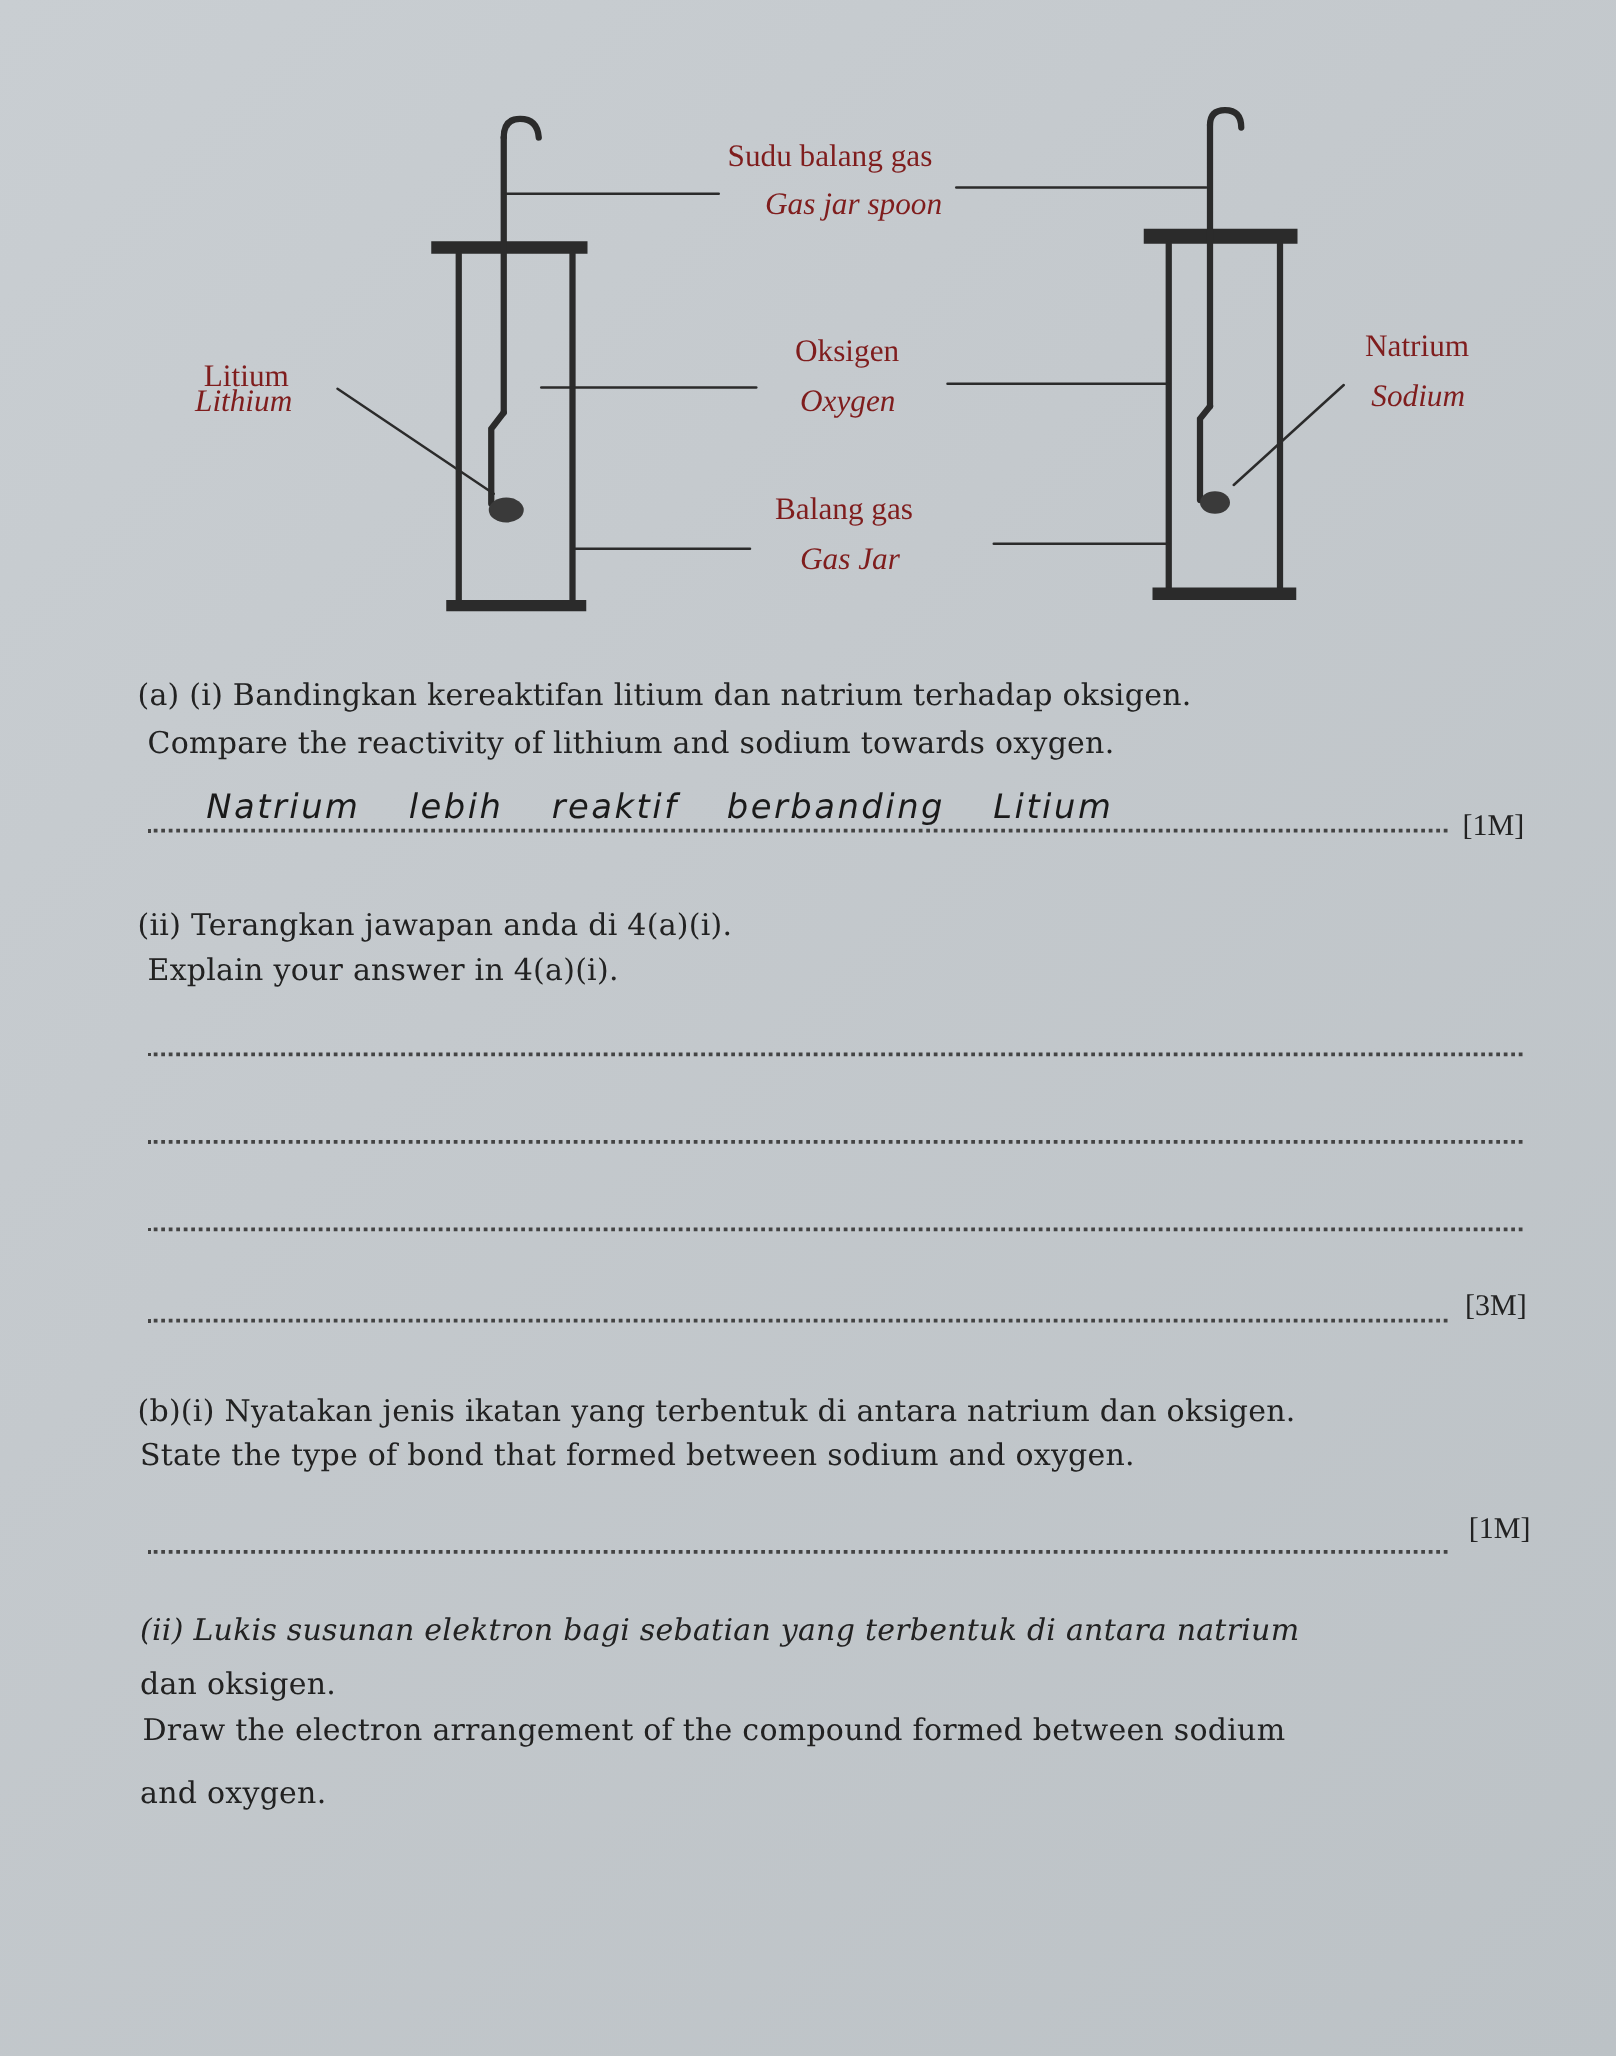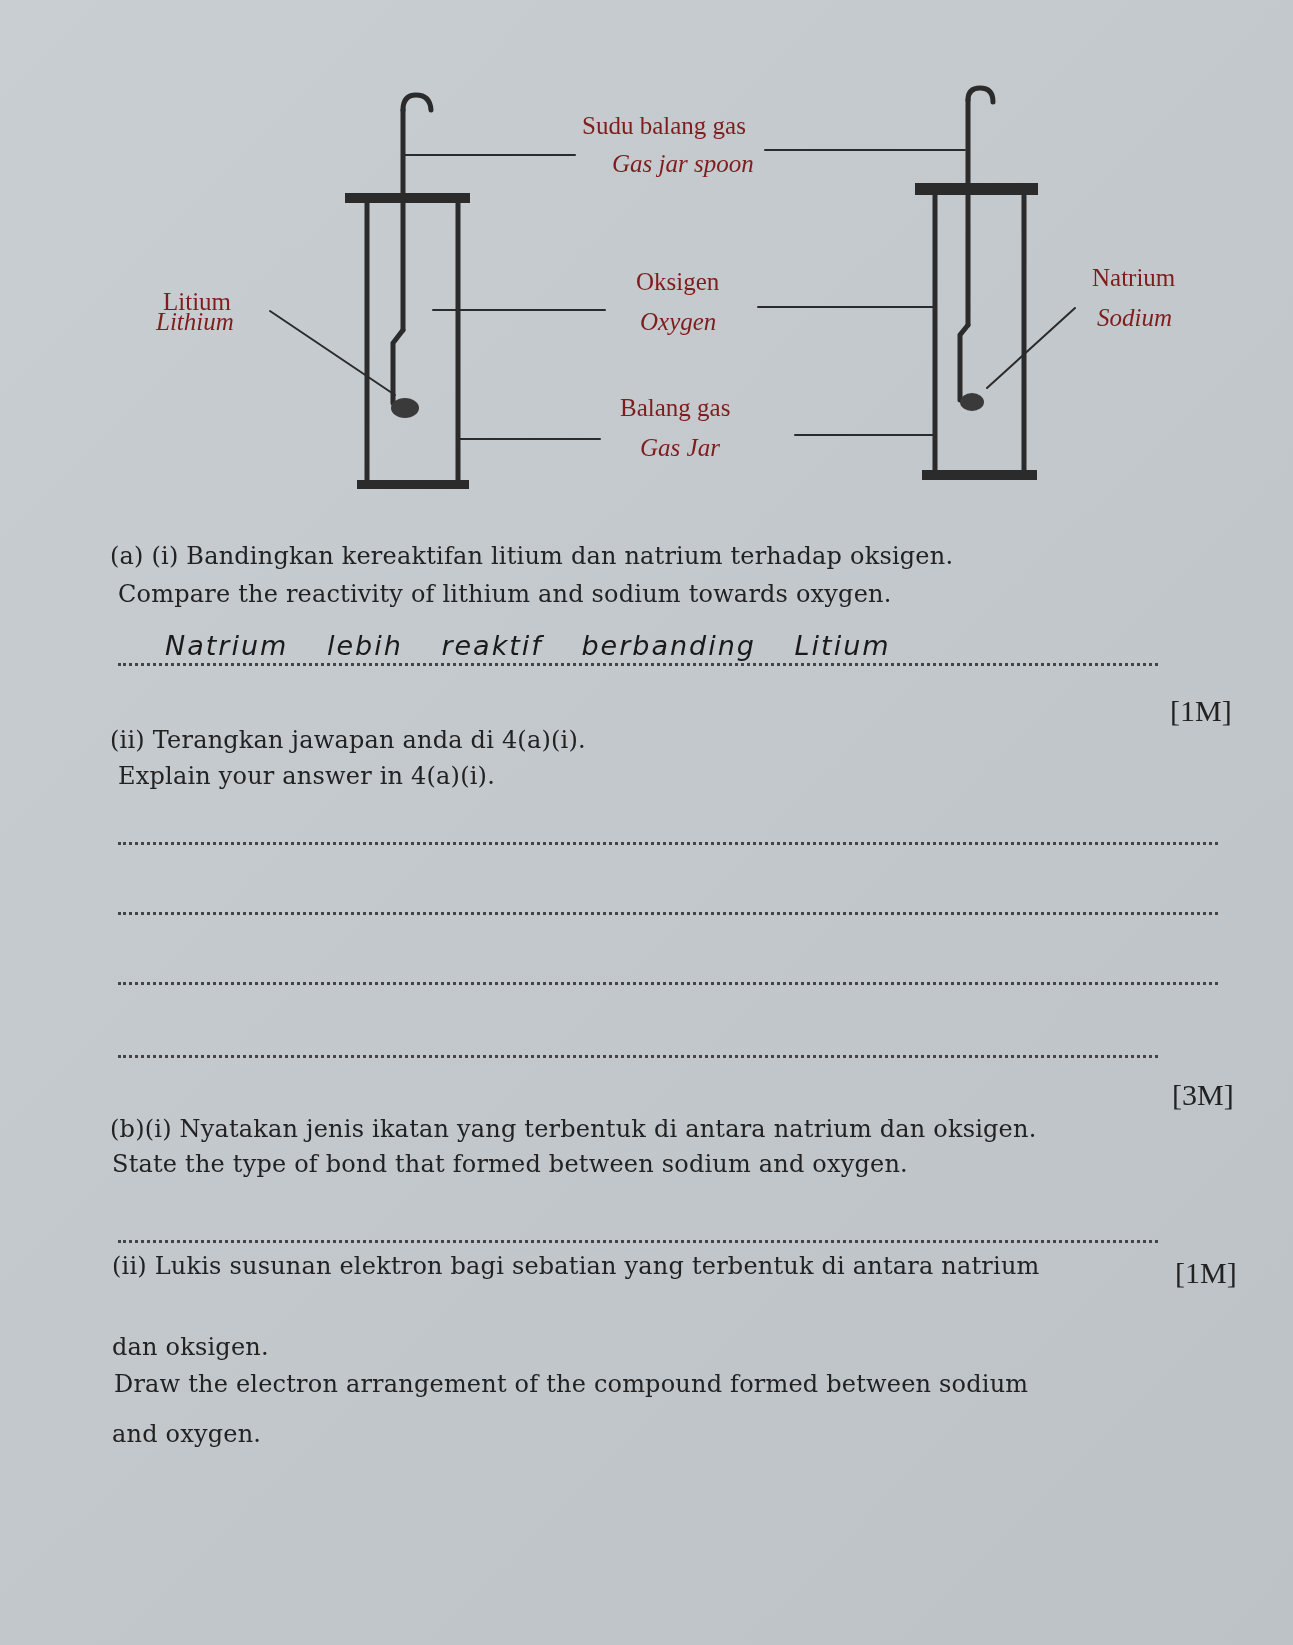--- a/index.html
+++ b/index.html
@@ -7,21 +7,21 @@
     width:1293px; height:1645px; position:relative; overflow:hidden;
     background: linear-gradient(135deg,#c9ced2 0%,#c4c9cd 40%,#bcc2c6 100%);
     color:#2a2a2a;
   }
   .abs { position:absolute; }
   .serif { font-family:"Liberation Serif", serif; }
   .lbl { font-size:25px; color:#7f1d1d; white-space:nowrap; }
   .lbl.it { font-style:italic; }
   .q { font-family:"DejaVu Serif", serif; font-size:24px; color:#222; white-space:nowrap; letter-spacing:0.2px; }
   .dots { position:absolute; height:0; border-bottom:3px dotted #444; }
-  .mark { font-family:"Liberation Serif", serif; font-size:30px; color:#222;margin-top:46px; }
+  .mark { font-family:"Liberation Serif", serif; font-size:24px; color:#222; }
   .hand { font-family:"DejaVu Sans", sans-serif; font-style:italic; font-size:27px; color:#1a1a1a; letter-spacing:2px; word-spacing:28px; }
 </style>
 </head>
 <body>
 
 <svg class="abs" style="left:0;top:0" width="1293" height="500" viewBox="0 0 1293 500">
   <g stroke="#2b2b2b" fill="none" stroke-linecap="round">
 
     <g>
       <rect x="345" y="193" width="125" height="10" fill="#2b2b2b" stroke="none"></rect>
@@ -80,18 +80,18 @@
 <div class="dots" style="left:118px;top:912px;width:1100px;"></div>
 <div class="dots" style="left:118px;top:982px;width:1100px;"></div>
 <div class="dots" style="left:118px;top:1055px;width:1040px;"></div>
 <div class="abs mark" style="left:1172px;top:1032px;">[3M]</div>
 
 <div class="abs q" style="left:110px;top:1115px;">(b)(i) Nyatakan jenis ikatan yang terbentuk di antara natrium dan oksigen.</div>
 <div class="abs q" style="left:112px;top:1150px;">State the type of bond that formed between sodium and oxygen.</div>
 <div class="dots" style="left:118px;top:1240px;width:1040px;"></div>
 <div class="abs mark" style="left:1175px;top:1210px;">[1M]</div>
 
-<div class="abs q" style="left:112px;top:1252px;">(ii) Lukis susunan elektron bagi sebatian yang terbentuk di antara natrium</div>
+<div class="abs q" style="left:112px;top:1290px;font-style:italic;">(ii) Lukis susunan elektron bagi sebatian yang terbentuk di antara natrium</div>
 <div class="abs q" style="left:112px;top:1333px;">dan oksigen.</div>
 <div class="abs q" style="left:114px;top:1370px;">Draw the electron arrangement of the compound formed between sodium</div>
 <div class="abs q" style="left:112px;top:1420px;">and oxygen.</div>
 
 <div class="abs" style="left:110px;top:1460px;width:1150px;height:180px;"></div>
 
 </body></html>

